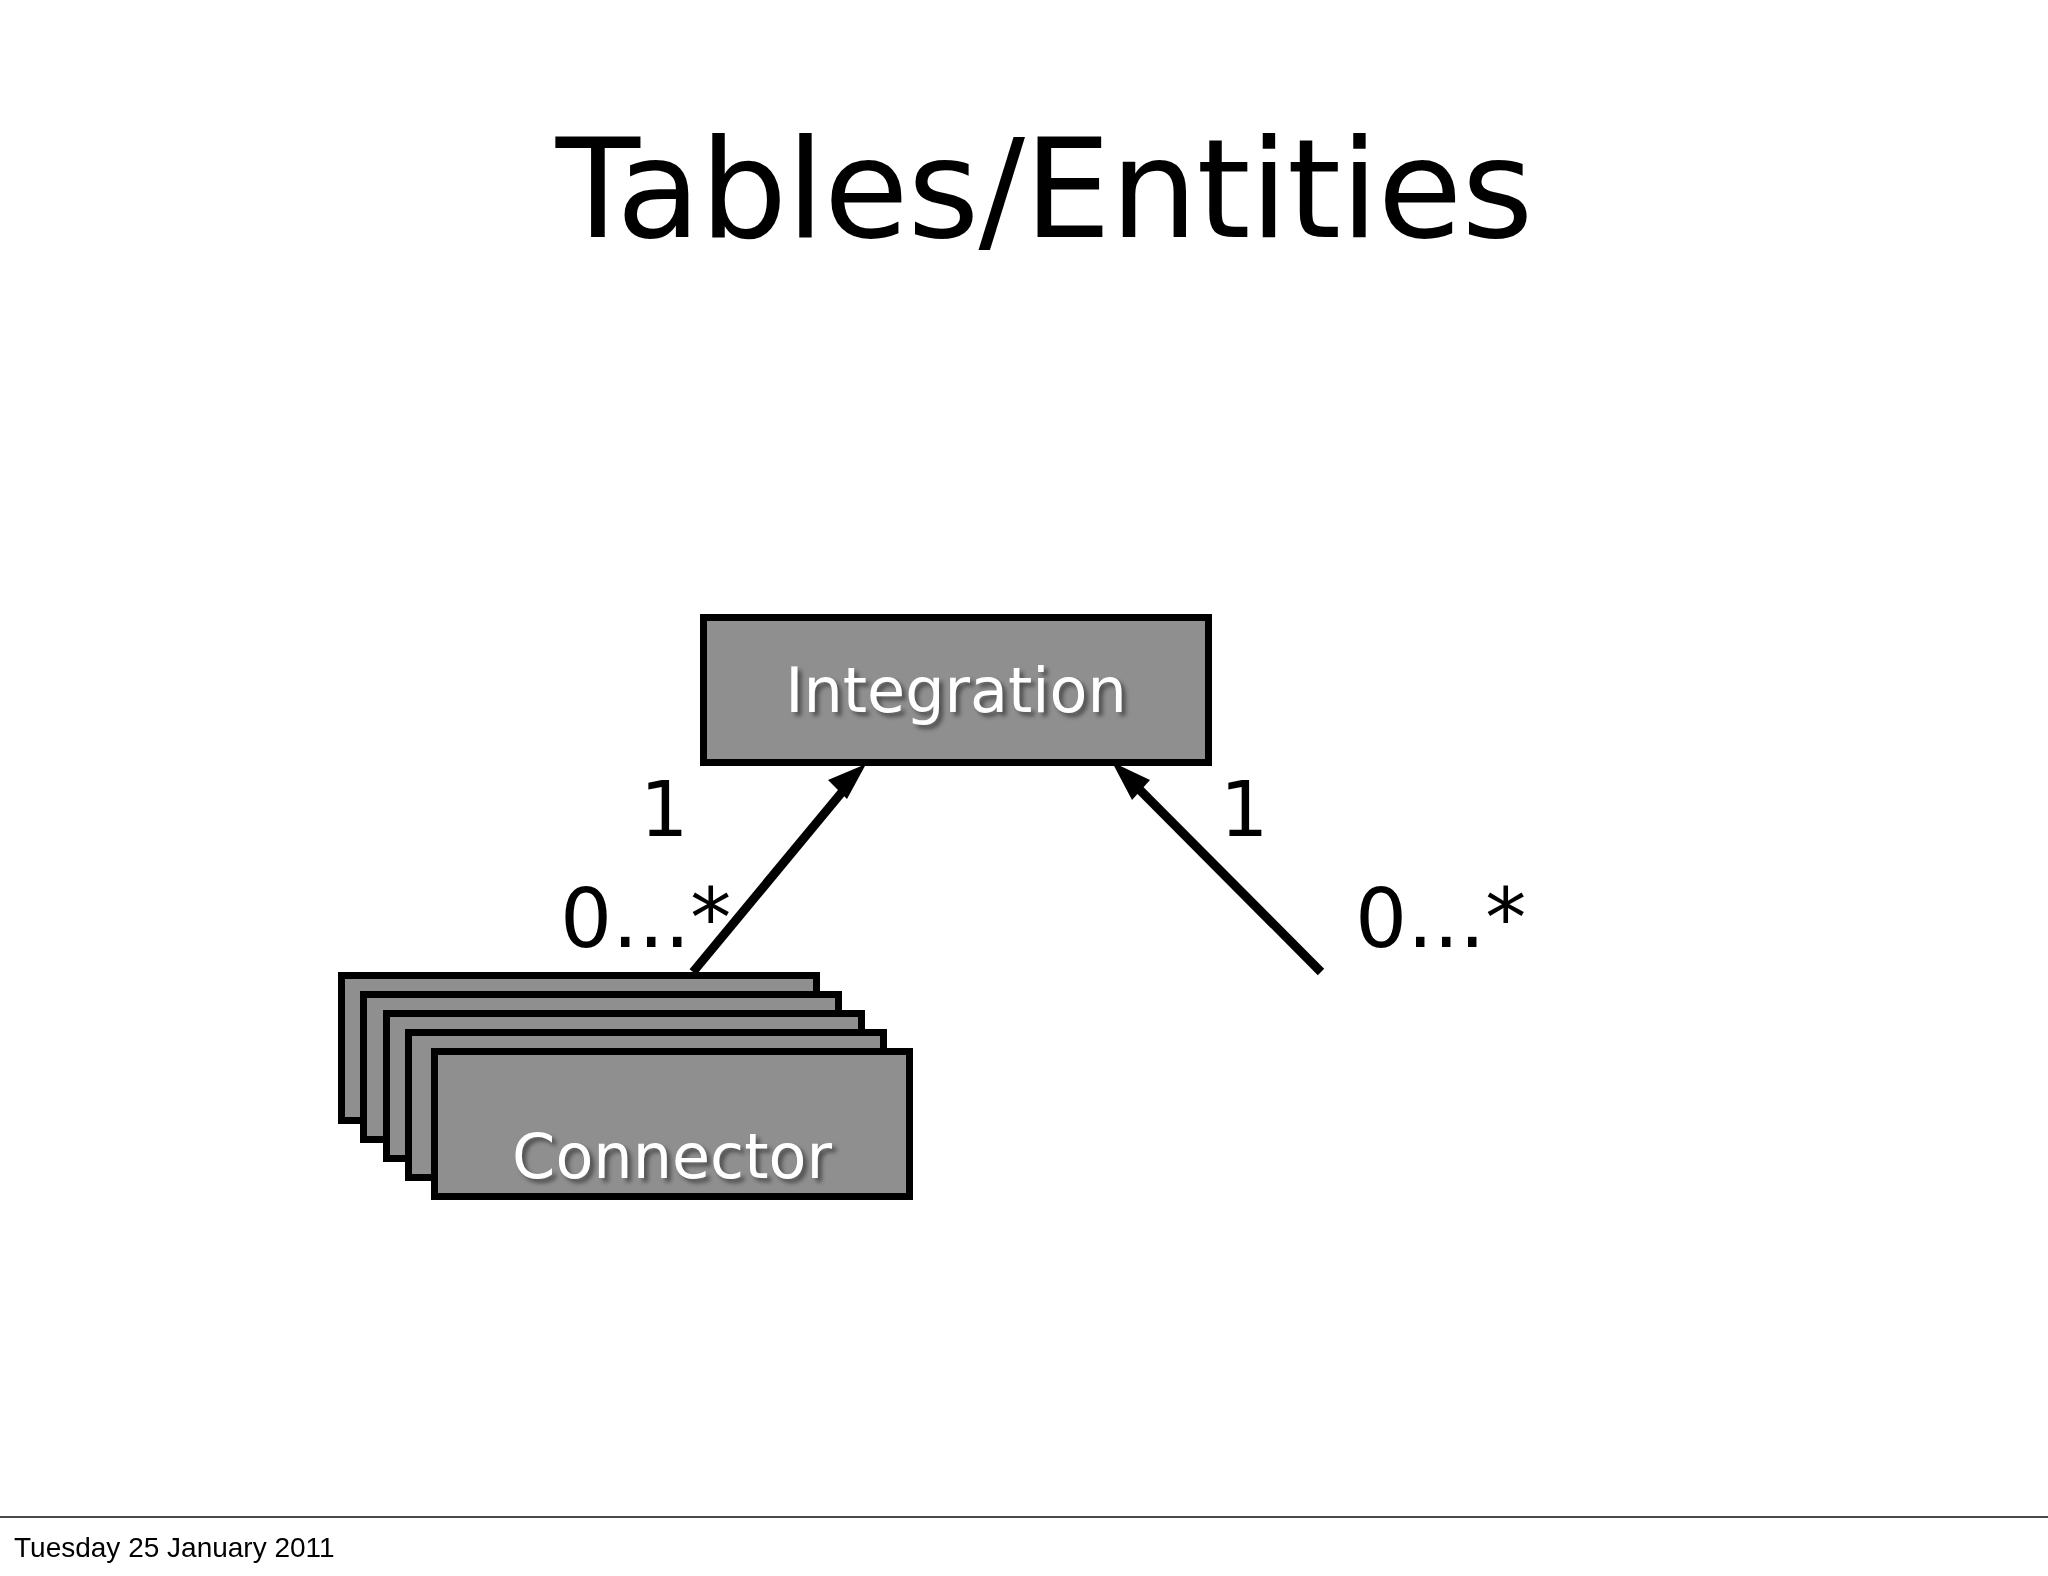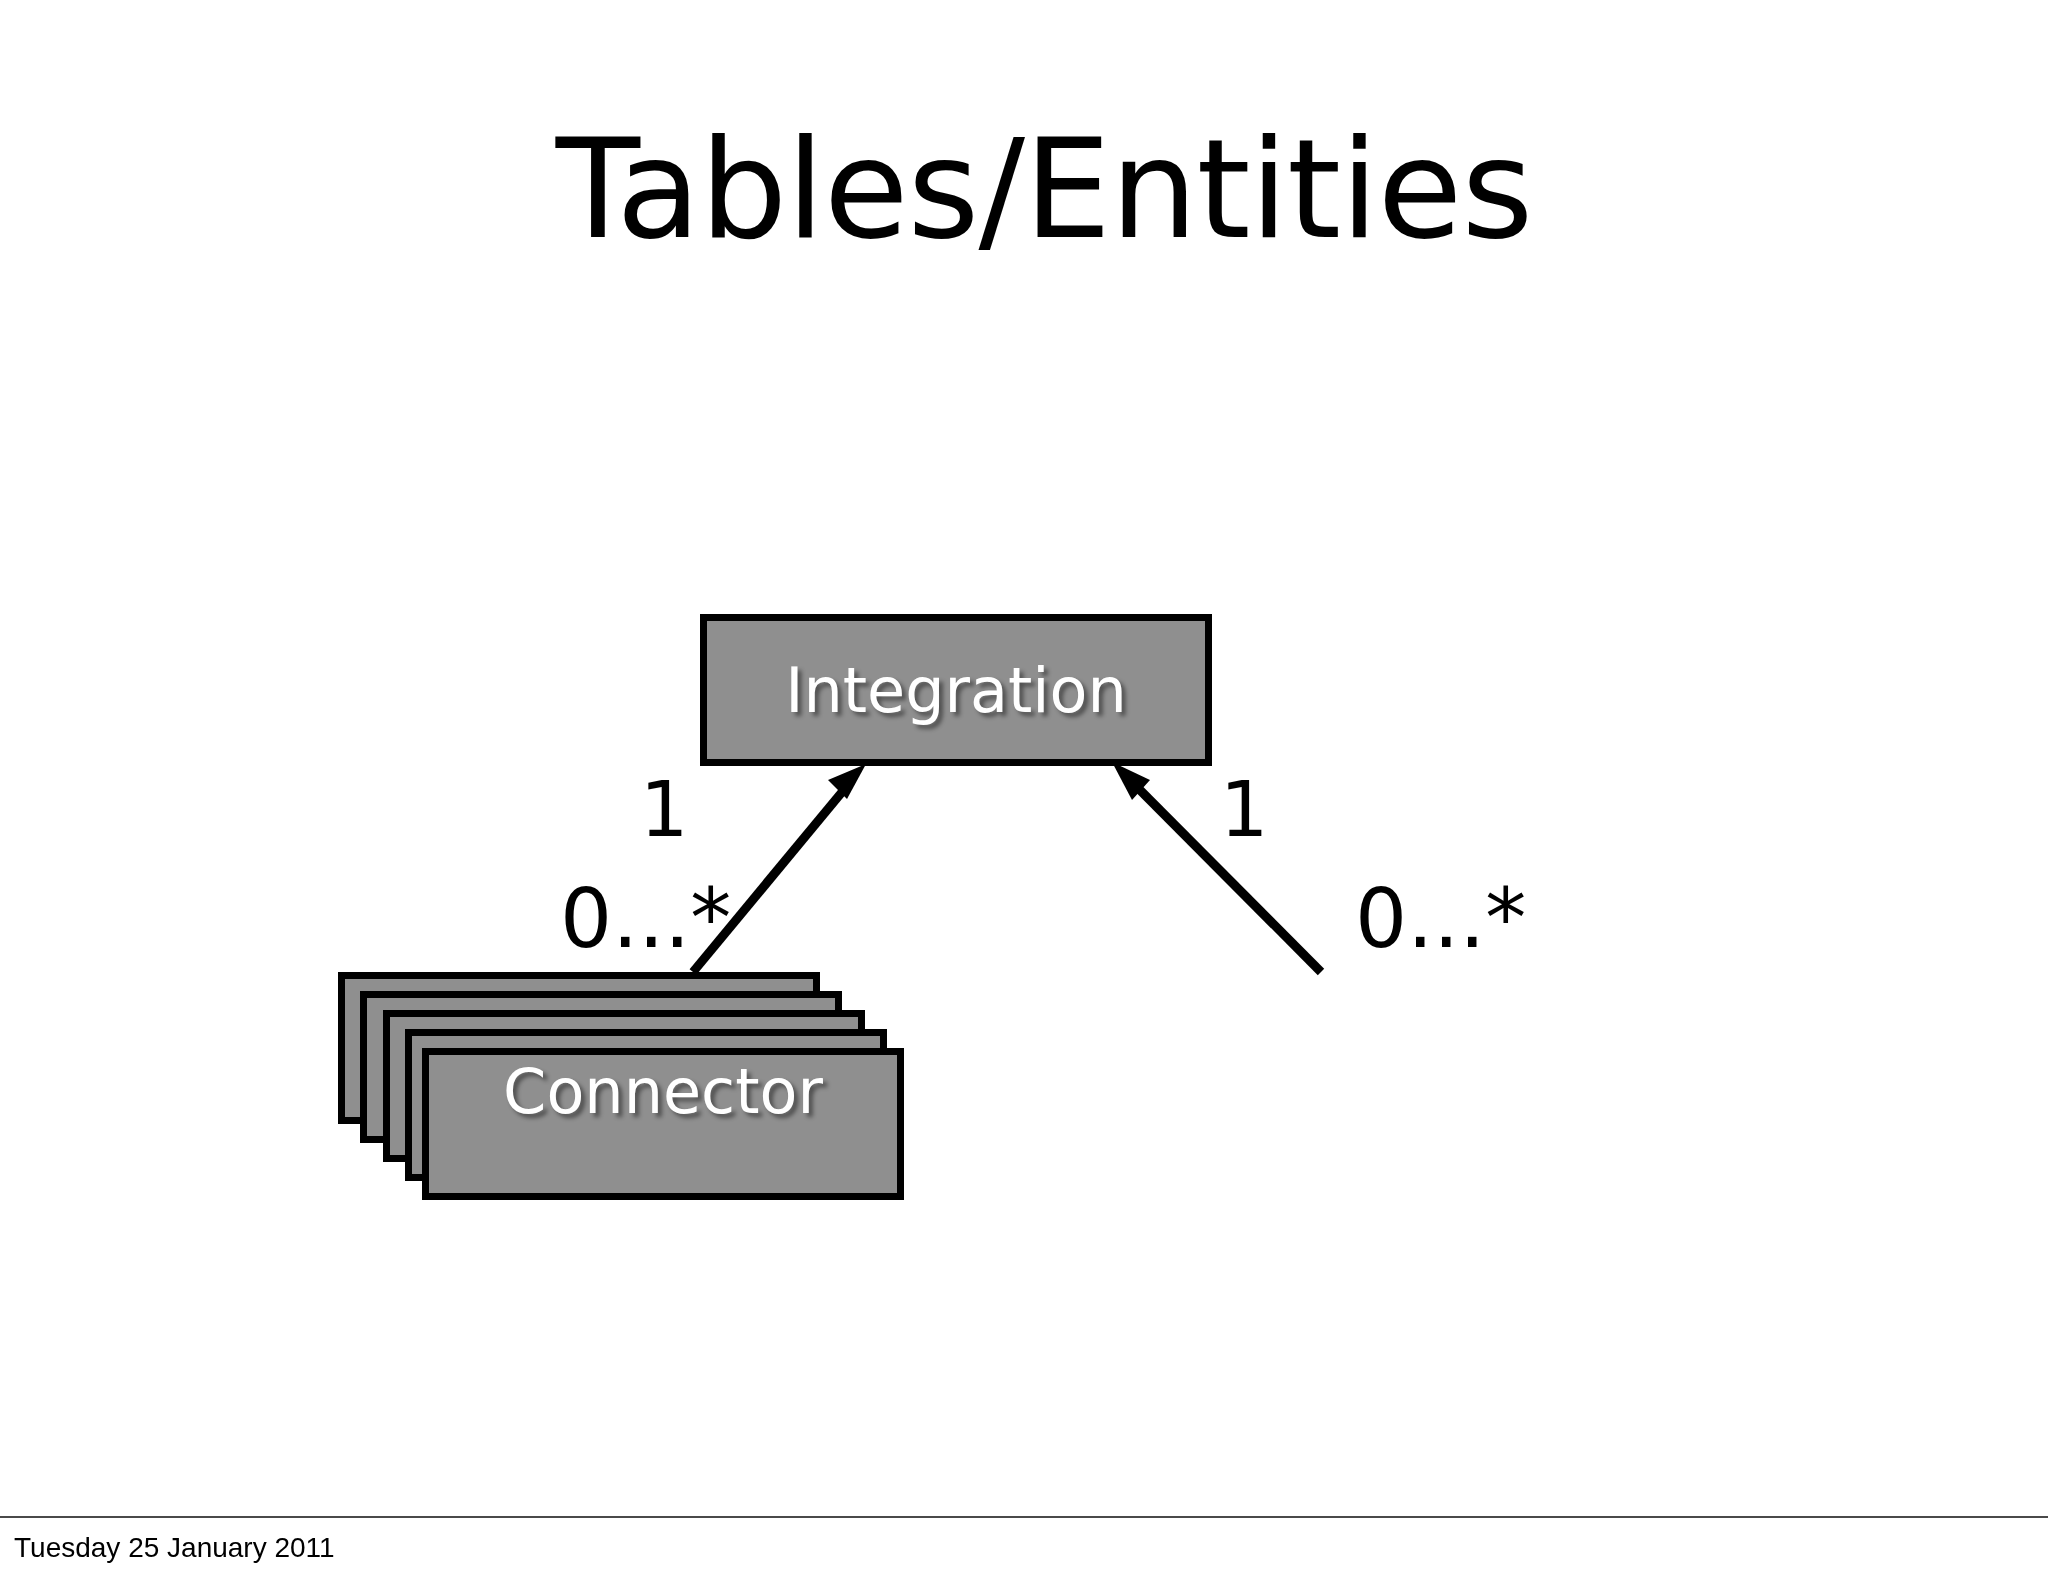--- a/index.html
+++ b/index.html
@@ -86,23 +86,23 @@
     height: 152px;
     background: #8f8f8f;
     border: 7px solid #000000;
     box-sizing: border-box;
   }
   .stack-sheet.s0 { left: 0px;  top: 0px;  }
   .stack-sheet.s1 { left: 22px; top: 19px; }
   .stack-sheet.s2 { left: 45px; top: 38px; }
   .stack-sheet.s3 { left: 67px; top: 57px; }
   .stack-sheet.s4 {
-    left: 84px; top: 76px;
+    left: 93px; top: 76px;
     display: flex;
-    align-items: flex-start;
+    align-items: flex-end;
     justify-content: center;
   }
 
   
   #box-log {
     left: 1186px;
     top: 975px;
     width: 508px;
     height: 152px;
   }

